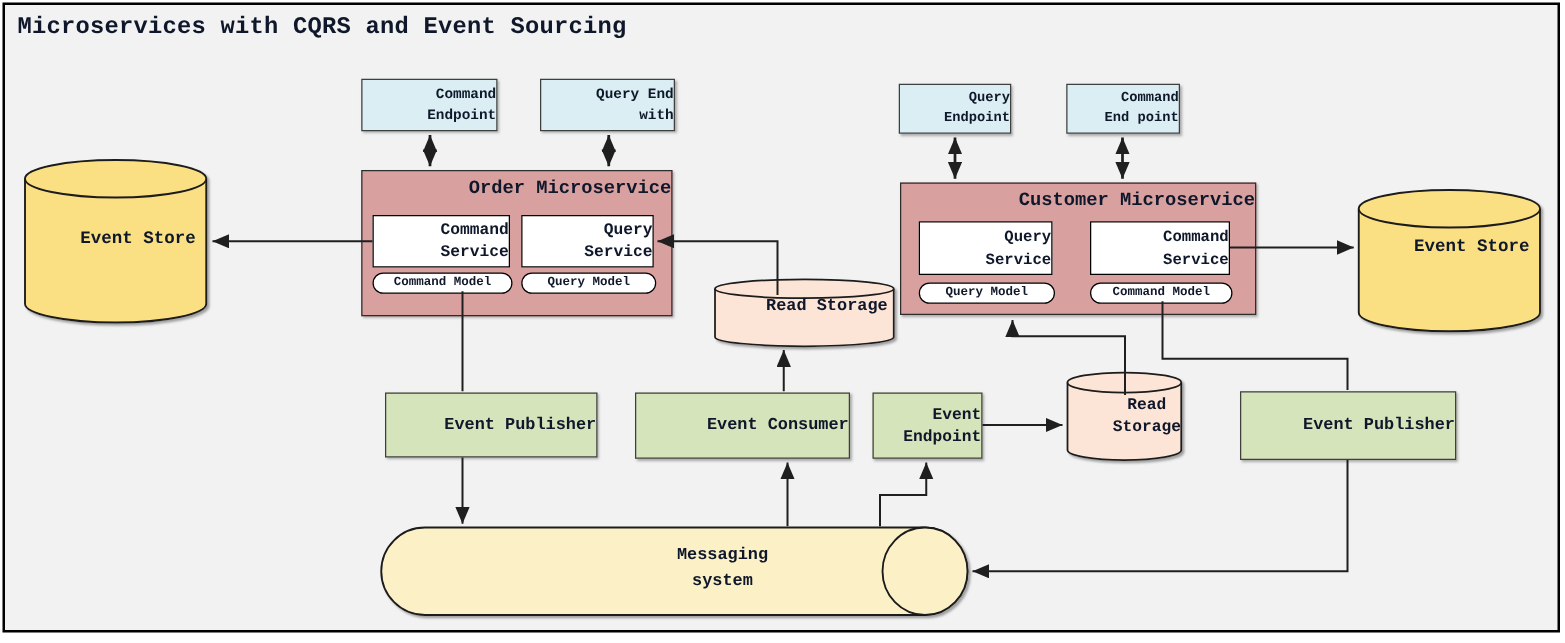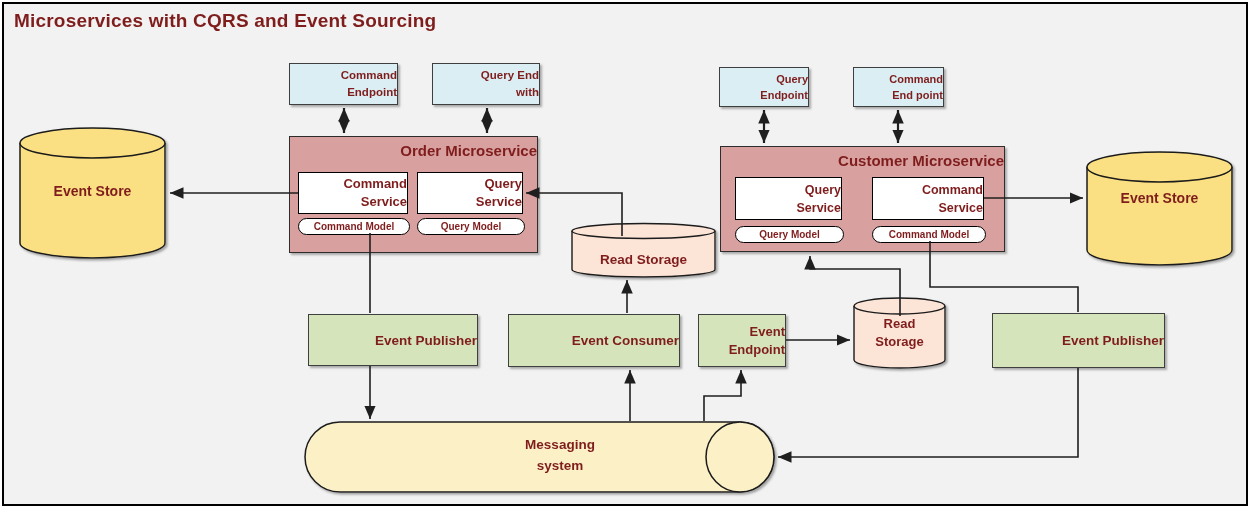--- a/index.html
+++ b/index.html
@@ -1,18 +1,18 @@
 <!DOCTYPE html>
 <html><head>
 <meta charset="utf-8">
 <style>
   html,body{margin:0;padding:0;background:#ffffff;}
   .canvas{
     position:relative;width:1252px;height:514px;background:#ffffff;
-    font-family:Liberation Sans, sans-serif;color:#7f1d1d;overflow:hidden;
+    font-family:Liberation Mono, monospace;color:#0f172a;overflow:hidden;
   }
   .frame{
     position:absolute;left:2px;top:2px;width:1242px;height:500px;
     border:2px solid #000;background:#F2F2F2;
   }
   .layer{position:absolute;left:0;top:0;width:1252px;height:514px;pointer-events:none;}
   .title{
     position:absolute;left:14px;top:10px;font-size:19px;font-weight:700;letter-spacing:.2px;
   }
   .box{
@@ -21,21 +21,21 @@
   }
   .box span{display:block;}
   .blue{background:#DAEEF3;border:1.4px solid #3f3f3f;box-shadow:1.5px 1.5px 2px rgba(110,110,110,.55);}
   .green{background:#D6E4BC;border:1.4px solid #3f3f3f;box-shadow:1.5px 1.5px 2px rgba(110,110,110,.55);}
   .pink{background:#D9A0A0;border:1.6px solid #2d2d2d;box-shadow:1.5px 1.5px 2px rgba(110,110,110,.55);
         justify-content:flex-start;}
   .white{background:#fff;border:1.4px solid #000;}
   .pill{background:#fff;border:1.3px solid #000;border-radius:999px;
         display:flex;align-items:center;justify-content:center;font-weight:700;}
   .ms-title{font-size:15px;font-weight:700;margin-top:5px;}
-  .cyl-label{position:absolute;text-align:center;font-weight:700;}
+  .cyl-label{position:absolute;text-align:center;font-weight:700;padding-left:18px;}
 </style>
 </head>
 <body>
 
 <div class="canvas">
   <div class="frame"></div>
 
   <svg class="layer" viewBox="0 0 1252 514">
     <defs>
       <filter id="ds" x="-20%" y="-20%" width="140%" height="140%">
@@ -126,21 +126,21 @@
   <div class="box green" style="left:698px;top:314px;width:88px;height:53px;font-size:13px;line-height:18px;">
     <span>Event</span>
     <span>Endpoint</span>
   </div>
   <div class="box green" style="left:992px;top:313px;width:173px;height:55px;font-size:13.5px;">
     <span>Event Publisher</span>
   </div>
 
   <div class="cyl-label" style="left:20px;top:183px;width:145px;font-size:14px;">Event Store</div>
   <div class="cyl-label" style="left:1087px;top:190px;width:145px;font-size:14px;">Event Store</div>
-  <div class="cyl-label" style="left:572px;top:252px;width:143px;font-size:13.5px;">Read Storage</div>
+  <div class="cyl-label" style="left:572px;top:238px;width:143px;font-size:13.5px;">Read Storage</div>
   <div class="cyl-label" style="left:380px;top:434px;width:360px;font-size:13.5px;line-height:21px;">
     <span style="display:block">Messaging</span>
     <span style="display:block">system</span>
   </div>
   <div class="cyl-label" style="left:854px;top:315px;width:91px;font-size:13px;line-height:18px;">
     <span style="display:block">Read</span>
     <span style="display:block">Storage</span>
   </div>
 
   <svg class="layer" viewBox="0 0 1252 514">

